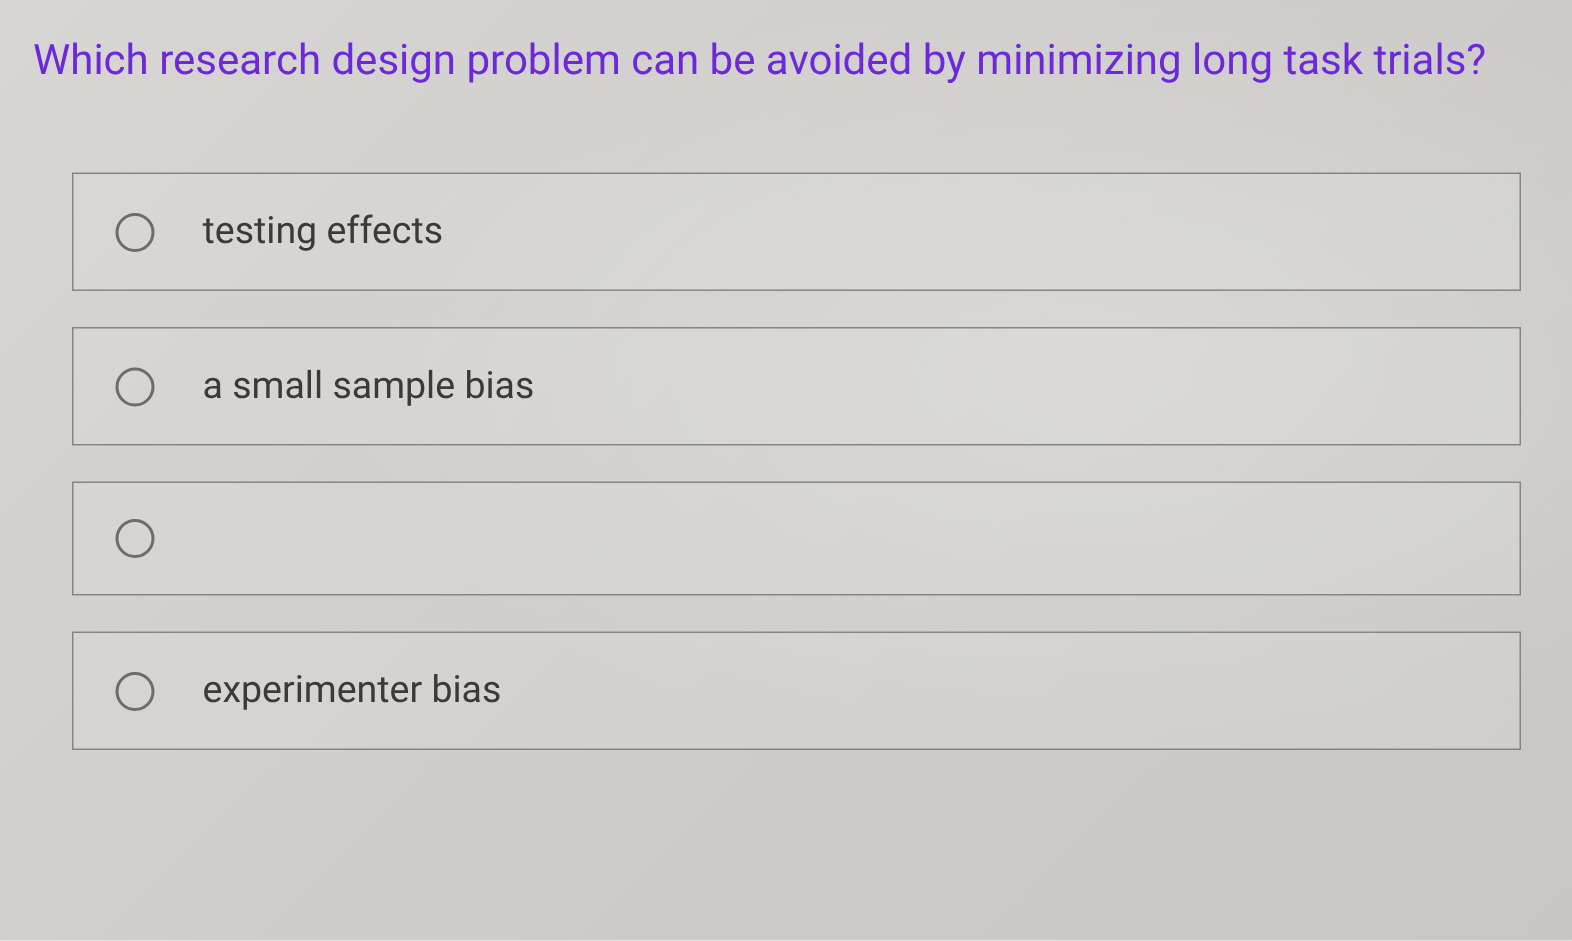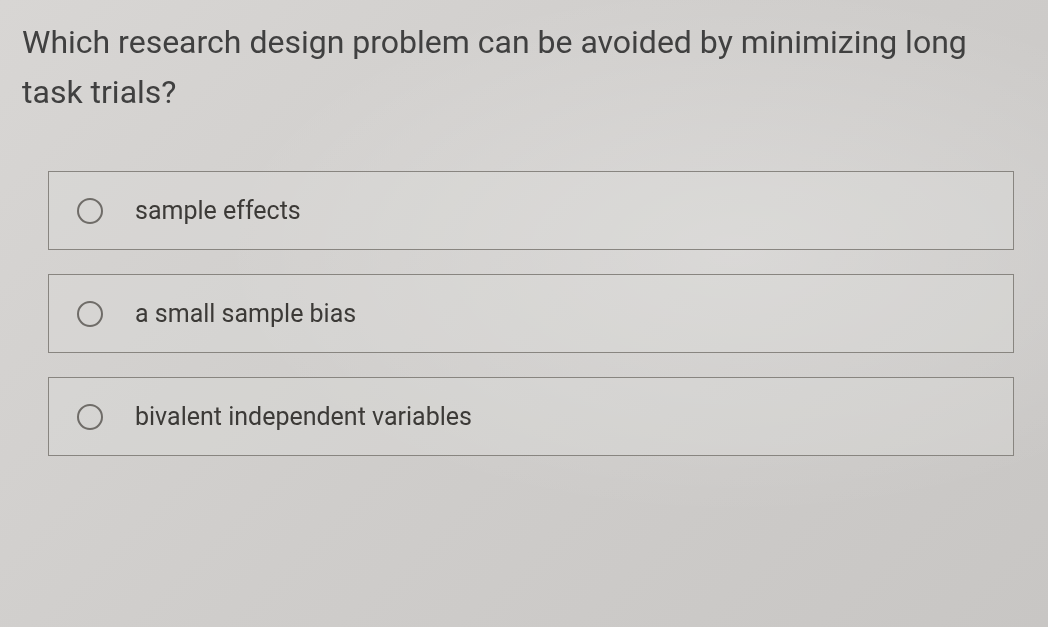--- a/index.html
+++ b/index.html
@@ -20,22 +20,22 @@
       content: '';
       position: absolute;
       top: 0;
       left: 0;
       right: 0;
       bottom: 0;
       background: radial-gradient(ellipse at 70% 40%, rgba(255,255,255,0.25) 0%, transparent 50%);
       pointer-events: none;
     }
     .question-text {
-      font-size: 32px;
-      color: #404040;
+      font-size: 28px;
+      color: #6d28d9;
       line-height: 1.55;
       margin-bottom: 54px;
       font-weight: 400;
       position: relative;
     }
     .options-container {
       display: flex;
       flex-direction: column;
       gap: 24px;
       padding: 0 12px 0 26px;
@@ -66,23 +66,26 @@
     }
   </style>
 </head>
 <body>
 
 <div class="question-text">Which research design problem can be avoided by minimizing long task trials?</div>
 
 <div class="options-container">
   <div class="option-box">
     <span class="radio-circle"></span>
-    <span class="option-label">sample effects</span>
+    <span class="option-label">testing effects</span>
   </div>
   <div class="option-box">
     <span class="radio-circle"></span>
     <span class="option-label">a small sample bias</span>
   </div>
   <div class="option-box">
     <span class="radio-circle"></span>
-    <span class="option-label">bivalent independent variables</span>
+  </div>
+  <div class="option-box">
+    <span class="radio-circle"></span>
+    <span class="option-label">experimenter bias</span>
   </div>
 </div>
 
 </body></html>

